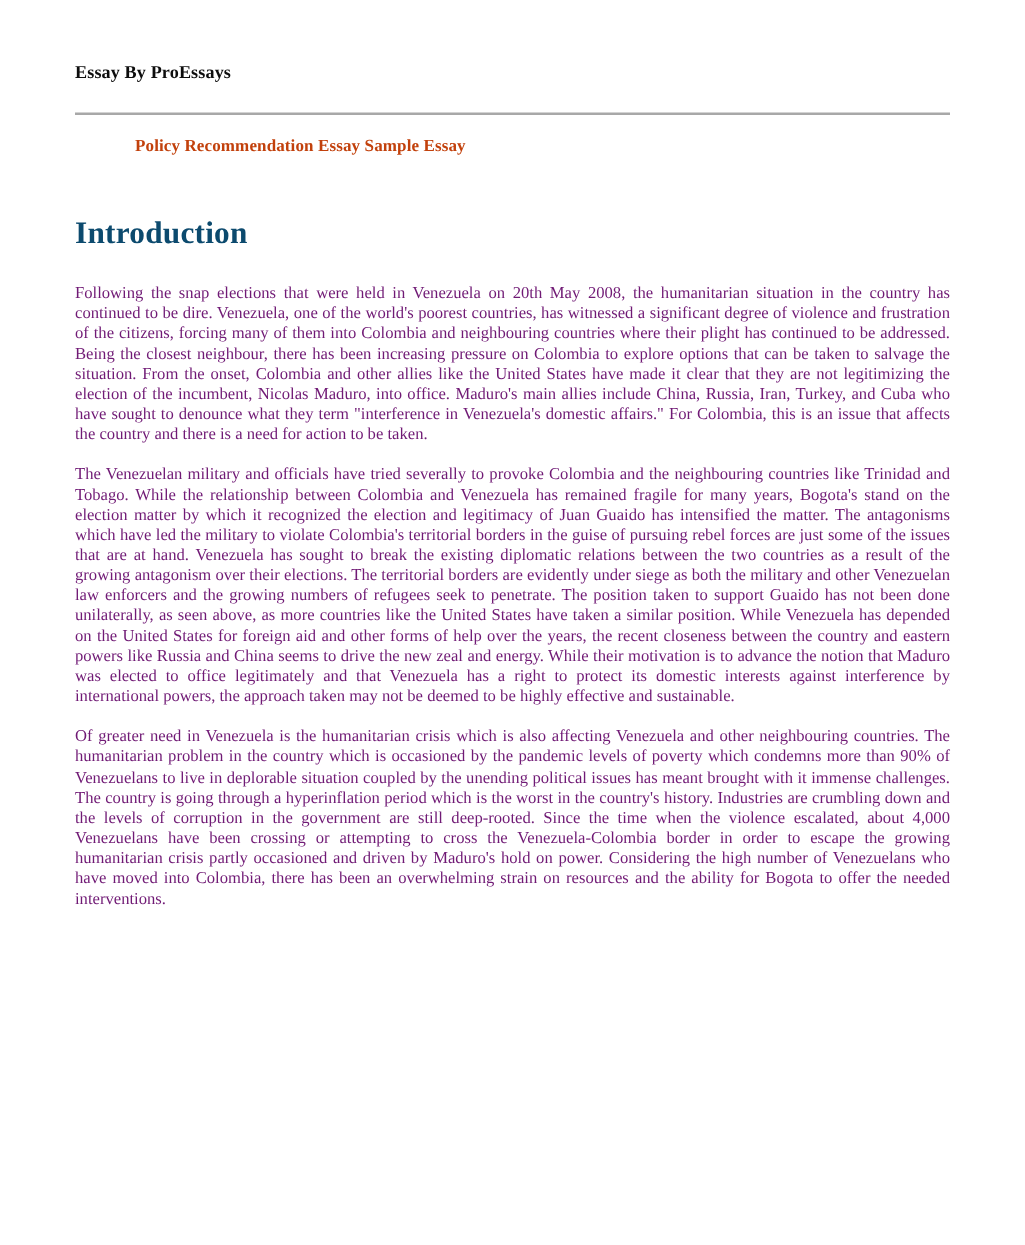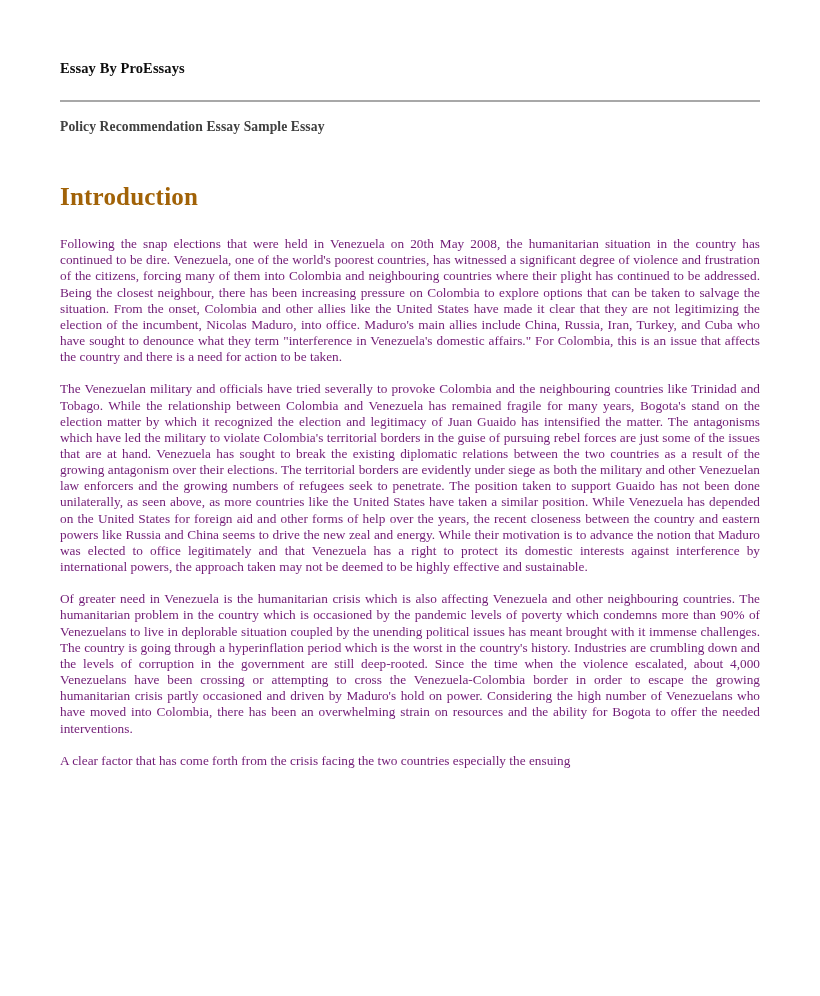--- a/index.html
+++ b/index.html
@@ -22,21 +22,21 @@
     width: 820px;
     height: 996px;
     box-sizing: border-box;
     padding: 0;
     background: #ffffff;
   }
 
   .content {
     position: absolute;
     left: 60px;
-    top: 10px;
+    top: 0;
     width: 700px;
   }
 
   
   .site-header {
     font-size: 14.5px;
     font-weight: bold;
     letter-spacing: 0.1px;
     margin-top: 50px;
     line-height: 1.2;
@@ -59,32 +59,33 @@
     border-top: 2px solid #a8a8a8;
     width: 700px;
   }
 
   .doc-title {
     font-size: 13.6px;
     font-weight: bold;
     margin-top: 17px;
     line-height: 1.25;
     letter-spacing: 0.1px;
-    color: #404040;
+    color: #c2410c;
+    margin-left: 48px;
   }
 
   
   .section-heading {
     font-size: 25px;
     font-weight: bold;
     margin-top: 47px;
     margin-bottom: 0;
     line-height: 1.15;
     letter-spacing: 0.2px;
-    color: #a16207;
+    color: #0c4a6e;
   }
 
   .body-copy {
     margin-top: 24px;
   }
 
   .para {
     font-size: 13.3px;
     line-height: 16.15px;
     text-align: justify;
@@ -110,17 +111,16 @@
     <hr class="divider">
 
     <div class="doc-title">Policy Recommendation Essay Sample Essay</div>
 
     <h1 class="section-heading">Introduction</h1>
 
     <div class="body-copy">
       <p class="para">Following the snap elections that were held in Venezuela on 20th May 2008, the humanitarian situation in the country has continued to be dire. Venezuela, one of the world's poorest countries, has witnessed a significant degree of violence and frustration of the citizens, forcing many of them into Colombia and neighbouring countries where their plight has continued to be addressed. Being the closest neighbour, there has been increasing pressure on Colombia to explore options that can be taken to salvage the situation. From the onset, Colombia and other allies like the United States have made it clear that they are not legitimizing the election of the incumbent, Nicolas Maduro, into office. Maduro's main allies include China, Russia, Iran, Turkey, and Cuba who have sought to denounce what they term "interference in Venezuela's domestic affairs." For Colombia, this is an issue that affects the country and there is a need for action to be taken.</p>
       <p class="para">The Venezuelan military and officials have tried severally to provoke Colombia and the neighbouring countries like Trinidad and Tobago. While the relationship between Colombia and Venezuela has remained fragile for many years, Bogota's stand on the election matter by which it recognized the election and legitimacy of Juan Guaido has intensified the matter. The antagonisms which have led the military to violate Colombia's territorial borders in the guise of pursuing rebel forces are just some of the issues that are at hand. Venezuela has sought to break the existing diplomatic relations between the two countries as a result of the growing antagonism over their elections. The territorial borders are evidently under siege as both the military and other Venezuelan law enforcers and the growing numbers of refugees seek to penetrate. The position taken to support Guaido has not been done unilaterally, as seen above, as more countries like the United States have taken a similar position. While Venezuela has depended on the United States for foreign aid and other forms of help over the years, the recent closeness between the country and eastern powers like Russia and China seems to drive the new zeal and energy. While their motivation is to advance the notion that Maduro was elected to office legitimately and that Venezuela has a right to protect its domestic interests against interference by international powers, the approach taken may not be deemed to be highly effective and sustainable.</p>
       <p class="para">Of greater need in Venezuela is the humanitarian crisis which is also affecting Venezuela and other neighbouring countries. The humanitarian problem in the country which is occasioned by the pandemic levels of poverty which condemns more than 90% of Venezuelans to live in deplorable situation coupled by the unending political issues has meant brought with it immense challenges. The country is going through a hyperinflation period which is the worst in the country's history. Industries are crumbling down and the levels of corruption in the government are still deep-rooted. Since the time when the violence escalated, about 4,000 Venezuelans have been crossing or attempting to cross the Venezuela-Colombia border in order to escape the growing humanitarian crisis partly occasioned and driven by Maduro's hold on power. Considering the high number of Venezuelans who have moved into Colombia, there has been an overwhelming strain on resources and the ability for Bogota to offer the needed interventions.</p>
-      <p class="para">A clear factor that has come forth from the crisis facing the two countries especially the ensuing</p>
     </div>
 
   </div>
 </div>
 
 </body></html>

